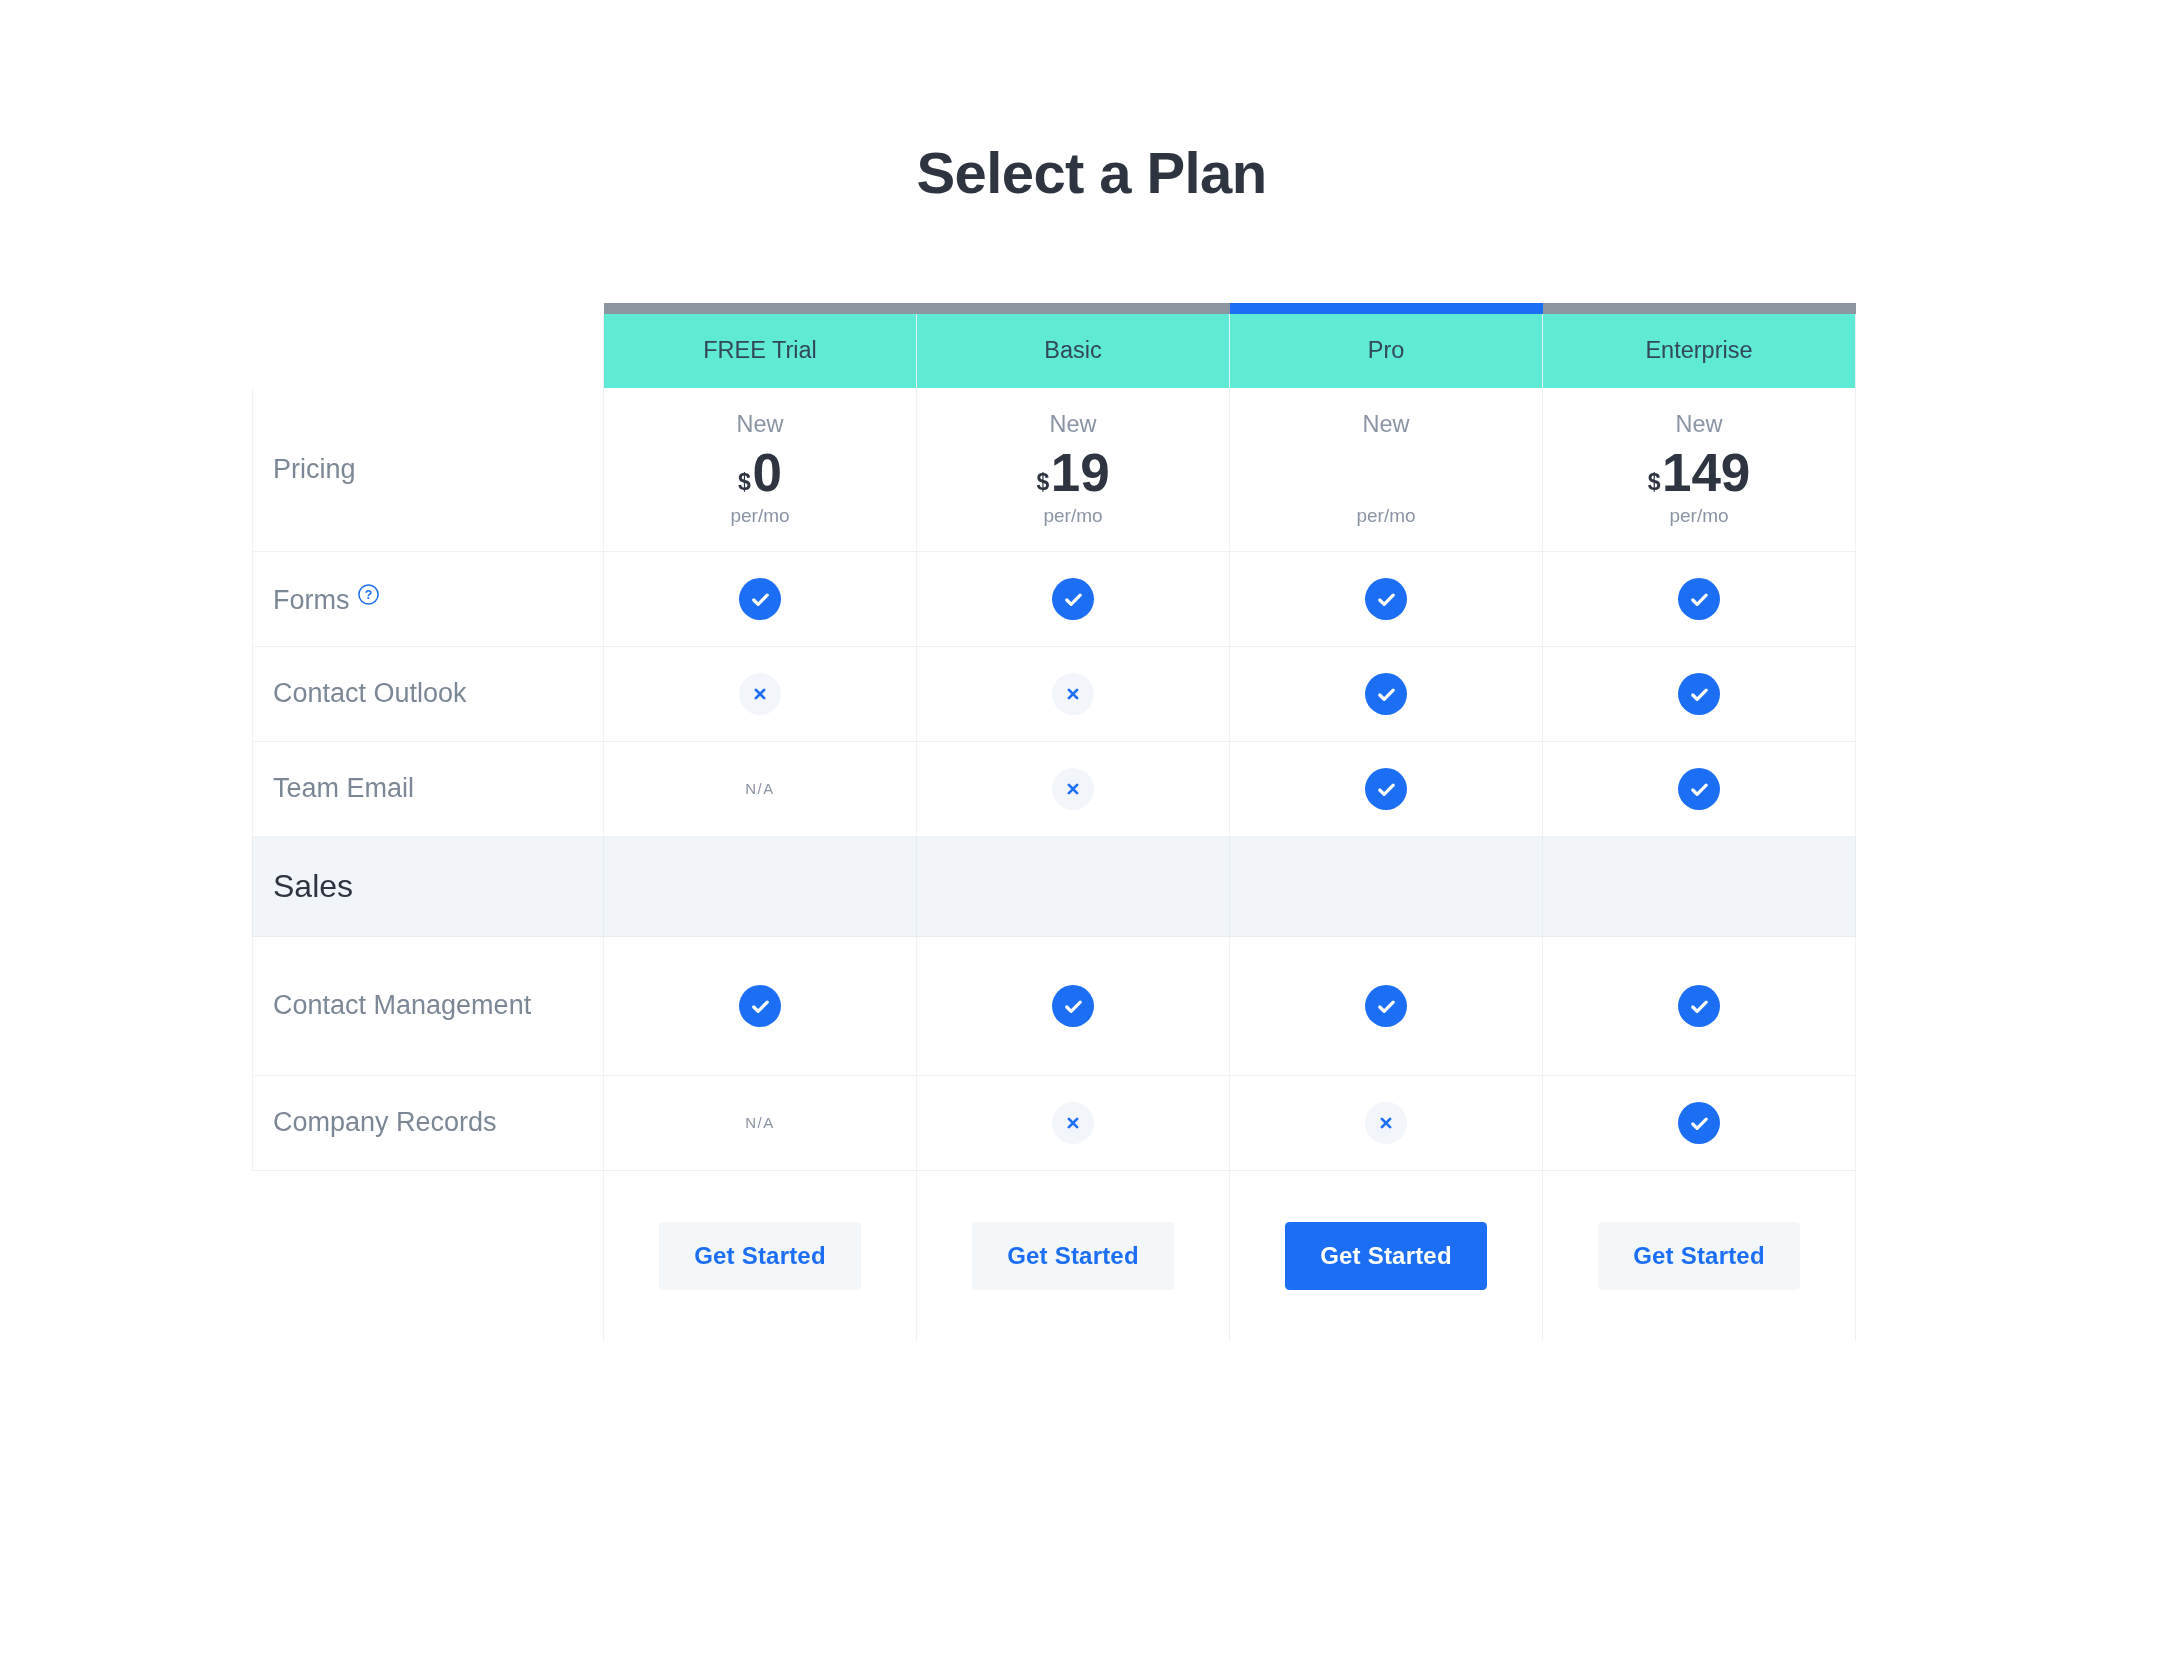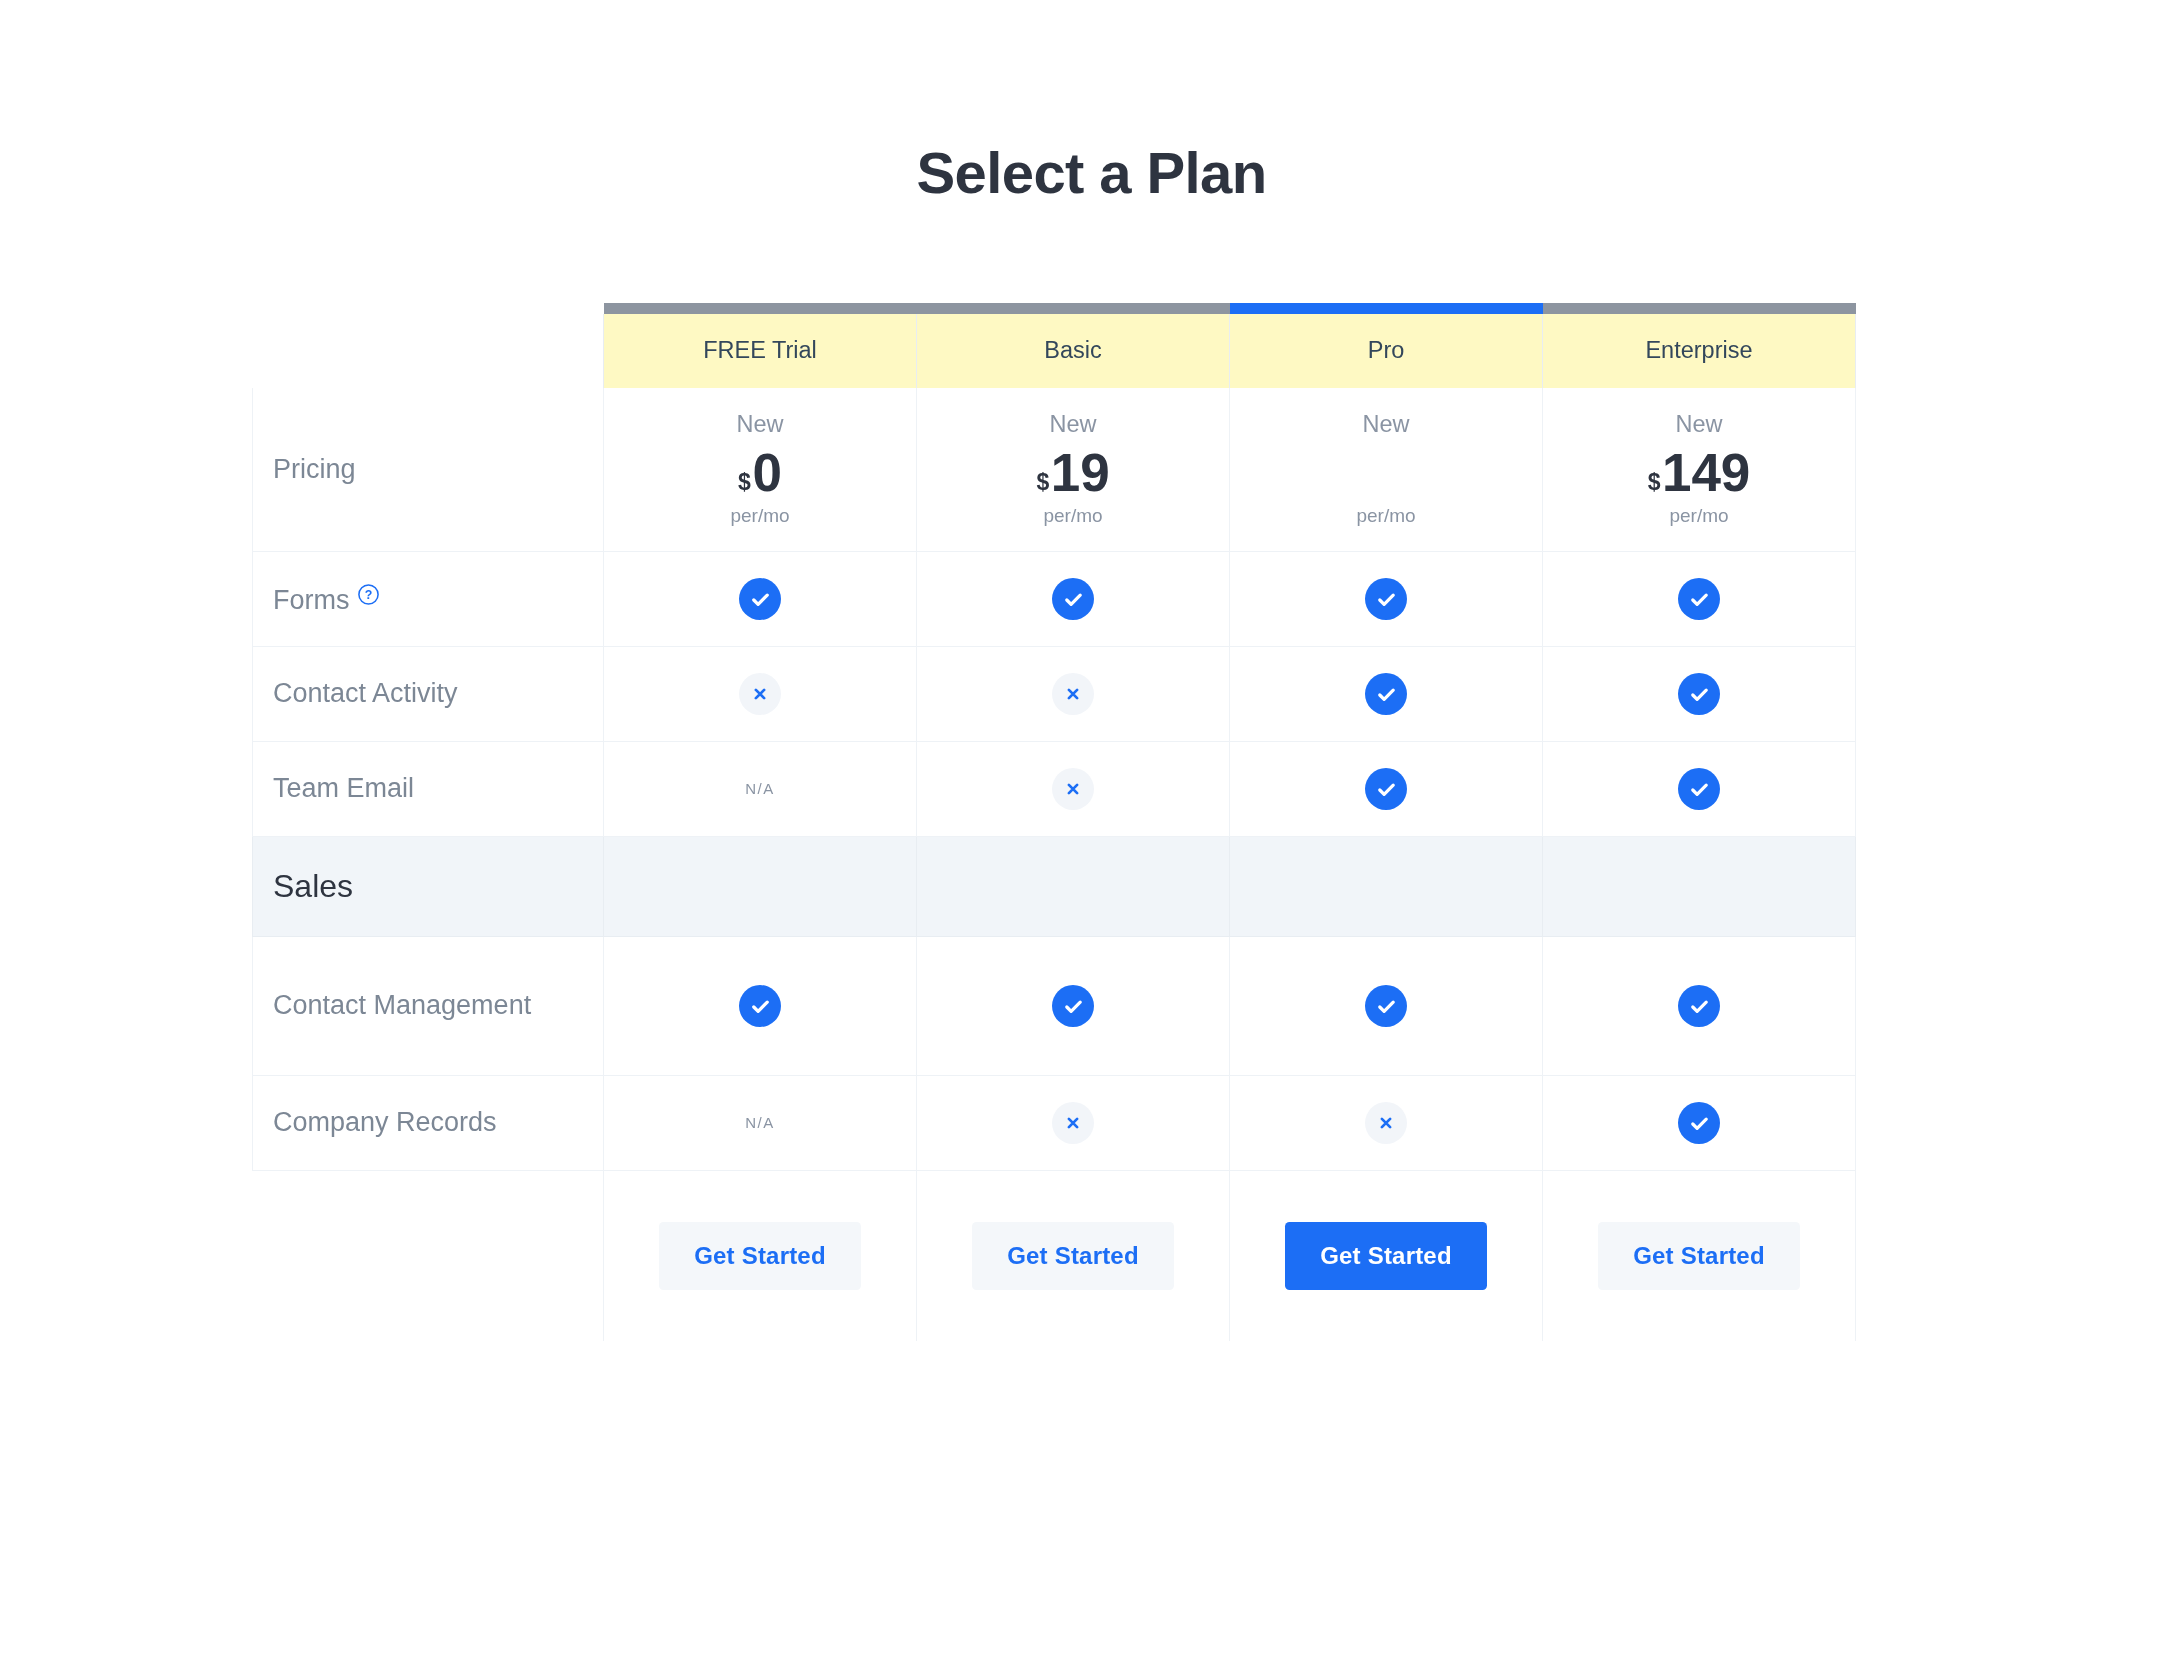--- a/index.html
+++ b/index.html
@@ -55,21 +55,21 @@
 
   
   .accent-row td { padding: 0; height: 10.6px; border: none; }
   .accent-label { background: transparent; }
   .accent-seg   { background: #8d95a0; }
   .accent-seg.is-highlight { background: #1c6ef5; }
 
   
   .head-row td {
     height: 72px;
-    background: #fef9c3;
+    background: #5eead4;
     border-left: 1.5px solid #e8edf2;
     text-align: center;
     vertical-align: middle;
     font-size: 23.5px;
     color: #33475b;
   }
   .head-row td.head-label {
     background: transparent;
     border-left: none;
   }
@@ -291,21 +291,21 @@
                 </svg></span></td>
           <td class="val"><span class="mark yes"><svg width="23" height="23" viewBox="0 0 24 24">
                   <path d="M5 12.5l4.5 4.5L19 7.5" fill="none" stroke="#ffffff" stroke-width="3.4" stroke-linecap="round" stroke-linejoin="round"></path>
                 </svg></span></td>
           <td class="val last"><span class="mark yes"><svg width="23" height="23" viewBox="0 0 24 24">
                   <path d="M5 12.5l4.5 4.5L19 7.5" fill="none" stroke="#ffffff" stroke-width="3.4" stroke-linecap="round" stroke-linejoin="round"></path>
                 </svg></span></td>
         </tr>
 
         <tr class="feat-row">
-          <td class="lbl"><span>Contact Activity</span></td>
+          <td class="lbl"><span>Contact Outlook</span></td>
           <td class="val"><span class="mark no"><svg width="18" height="18" viewBox="0 0 24 24">
                   <path d="M6.5 6.5l11 11M17.5 6.5l-11 11" fill="none" stroke="#1c6ef5" stroke-width="3.6" stroke-linecap="round"></path>
                 </svg></span></td>
           <td class="val"><span class="mark no"><svg width="18" height="18" viewBox="0 0 24 24">
                   <path d="M6.5 6.5l11 11M17.5 6.5l-11 11" fill="none" stroke="#1c6ef5" stroke-width="3.6" stroke-linecap="round"></path>
                 </svg></span></td>
           <td class="val"><span class="mark yes"><svg width="23" height="23" viewBox="0 0 24 24">
                   <path d="M5 12.5l4.5 4.5L19 7.5" fill="none" stroke="#ffffff" stroke-width="3.4" stroke-linecap="round" stroke-linejoin="round"></path>
                 </svg></span></td>
           <td class="val last"><span class="mark yes"><svg width="23" height="23" viewBox="0 0 24 24">

